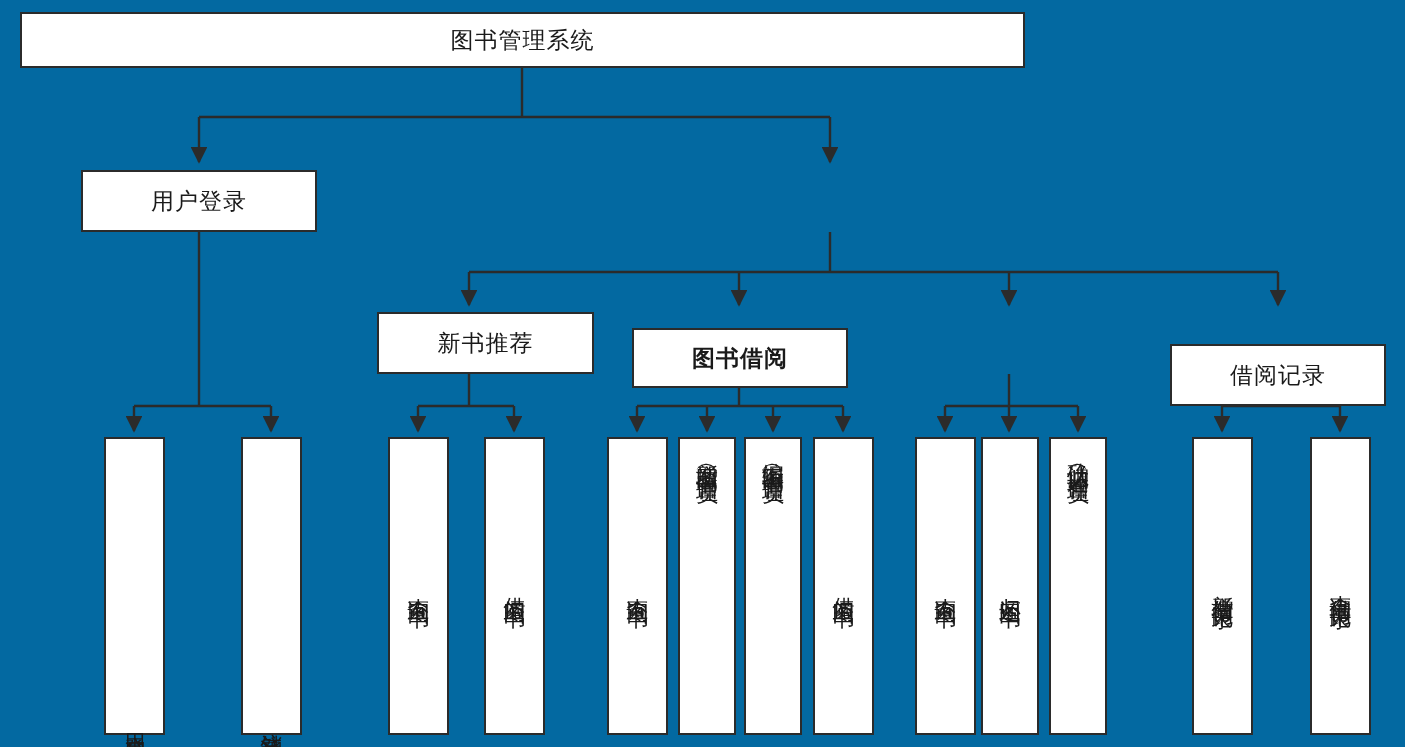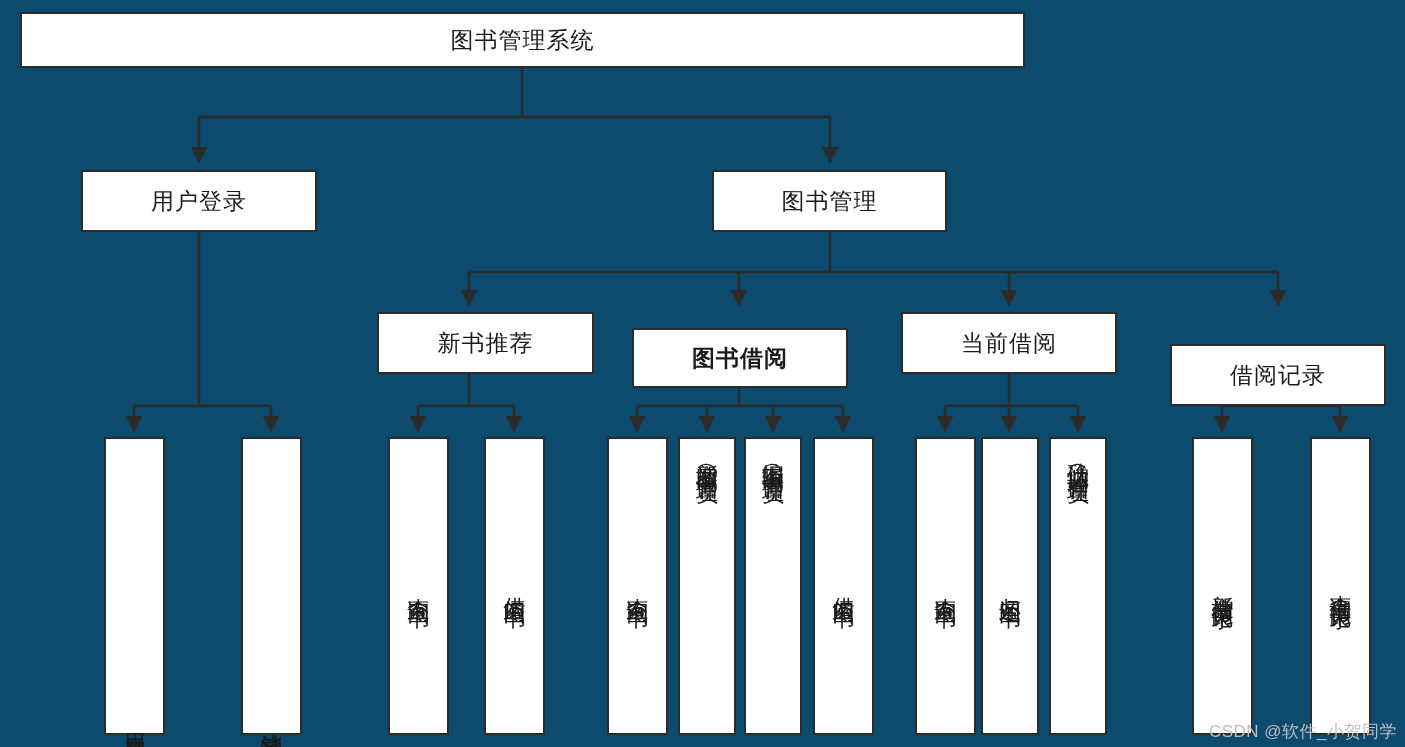--- a/index.html
+++ b/index.html
@@ -8,21 +8,21 @@
     padding: 0;
     background: #ffffff;
   }
   body {
     font-family: "Liberation Sans", "DejaVu Sans", sans-serif;
   }
   #canvas {
     position: relative;
     width: 1405px;
     height: 747px;
-    background: #0c4a6e;
+    background: #0369a1;
     overflow: hidden;
   }
   #edges {
     position: absolute;
     left: 0;
     top: 0;
     width: 1405px;
     height: 747px;
     pointer-events: none;
   }
@@ -135,35 +135,29 @@
   </svg>
 
   <div class="node horiz" style="left:20px; top:12px; width:1005px; height:56px;">
     <span class="label">图书管理系统</span>
   </div>
 
   <div class="node horiz" style="left:81px; top:170px; width:236px; height:62px;">
     <span class="label">用户登录</span>
   </div>
 
-  <div class="node horiz" style="left:712px; top:170px; width:235px; height:62px;">
-    <span class="label">图书管理</span>
-  </div>
 
   <div class="node horiz" style="left:361px; top:312px; width:217px; height:62px;margin-left:16px;">
     <span class="label">新书推荐</span>
   </div>
 
   <div class="node horiz" style="left:632px; top:328px; width:216px; height:60px;font-weight:bold;">
     <span class="label">图书借阅</span>
   </div>
 
-  <div class="node horiz" style="left:901px; top:312px; width:216px; height:62px;">
-    <span class="label">当前借阅</span>
-  </div>
 
   <div class="node horiz" style="left:1170px; top:312px; width:216px; height:62px;margin-top:32px;">
     <span class="label">借阅记录</span>
   </div>
 
   <div class="node vert align-bottom" style="left:104px; top:437px; width:61px; height:298px;">
     <span class="label">用户登录</span>
   </div>
 
   <div class="node vert align-bottom" style="left:241px; top:437px; width:61px; height:298px;">
@@ -207,15 +201,14 @@
   </div>
 
   <div class="node vert" style="left:1192px; top:437px; width:61px; height:298px;">
     <span class="label">新增借阅记录</span>
   </div>
 
   <div class="node vert" style="left:1310px; top:437px; width:61px; height:298px;">
     <span class="label">查询借阅记录</span>
   </div>
 
-  <div class="watermark">CSDN @软件_小贺同学</div>
 
 </div>
 
 </body></html>

